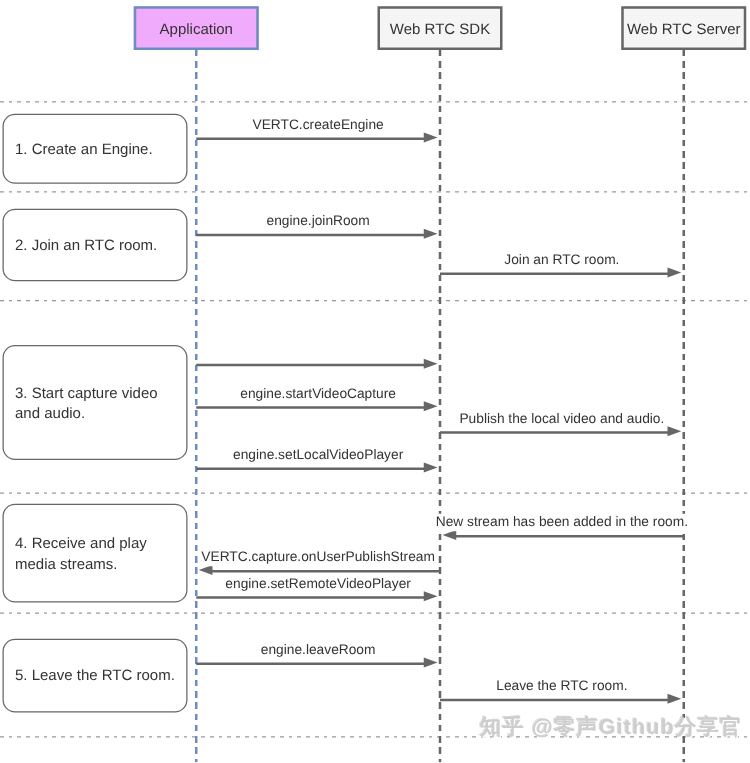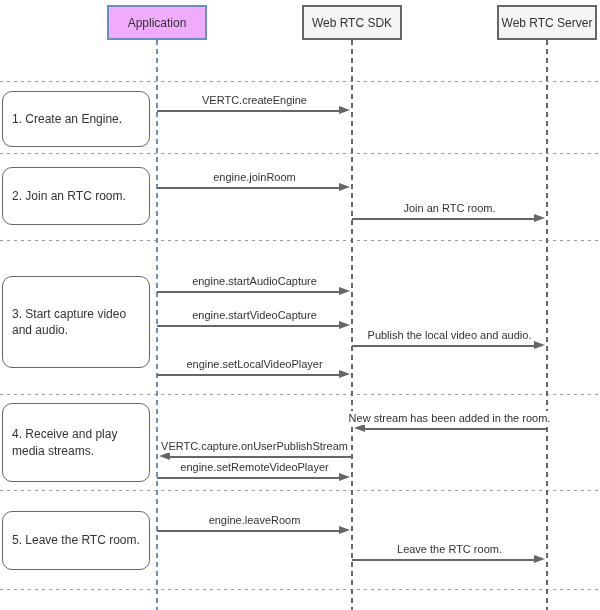--- a/index.html
+++ b/index.html
@@ -31,20 +31,21 @@
   .watermark{
     position:absolute;top:570px;right:6px;font-size:17px;font-weight:bold;
     color:#cdcdcd;letter-spacing:1px;white-space:nowrap;z-index:4;
     text-shadow:1px 1px 0 #ffffff,-1px -1px 0 rgba(160,160,160,.4);
   }
 </style>
 </head>
 <body>
 
 <div class="canvas" id="diagram-canvas">
+  <div class="watermark">知乎 @零声Github分享官</div>
 <div class="separator" style="top: 81px;"></div>
     <div class="separator" style="top: 153px;"></div>
     <div class="separator" style="top: 240px;"></div>
     <div class="separator" style="top: 394px;"></div>
     <div class="separator" style="top: 490px;"></div>
     <div class="separator" style="top: 589px;"></div>
     <div class="lifeline" style="left: 156.25px; background: repeating-linear-gradient(rgb(108, 142, 191) 0px, rgb(108, 142, 191) 5px, transparent 5px, transparent 9px);"></div>
     <div class="actor-box" style="left: 107px; background: #f0abfc; border-color: rgb(108, 142, 191);">
       <div class="">Application</div>
     </div>
@@ -75,21 +76,20 @@
     <div class="msg-head" style="top: 106px; border-top: 4.5px solid transparent; border-bottom: 4.5px solid transparent; left: 339px; border-left: 11px solid rgb(102, 102, 102);"></div>
     <div class="msg-label" style="left: 254.5px; top: 93px;">VERTC.createEngine</div>
     <div class="msg-line" style="top: 187px; left: 157px; width: 184px; background: rgb(102, 102, 102);"></div>
     <div class="msg-head" style="top: 183px; border-top: 4.5px solid transparent; border-bottom: 4.5px solid transparent; left: 339px; border-left: 11px solid rgb(102, 102, 102);"></div>
     <div class="msg-label" style="left: 254.5px; top: 170px;">engine.joinRoom</div>
     <div class="msg-line" style="top: 218px; left: 352px; width: 184px; background: rgb(102, 102, 102);"></div>
     <div class="msg-head" style="top: 214px; border-top: 4.5px solid transparent; border-bottom: 4.5px solid transparent; left: 534px; border-left: 11px solid rgb(102, 102, 102);"></div>
     <div class="msg-label" style="left: 449.5px; top: 201px;">Join an RTC room.</div>
     <div class="msg-line" style="top: 291px; left: 157px; width: 184px; background: rgb(102, 102, 102);"></div>
     <div class="msg-head" style="top: 287px; border-top: 4.5px solid transparent; border-bottom: 4.5px solid transparent; left: 339px; border-left: 11px solid rgb(102, 102, 102);"></div>
-    <div class="msg-label" style="left: 254.5px; top: 274px;">engine.startAudioCapture</div>
     <div class="msg-line" style="top: 325px; left: 157px; width: 184px; background: rgb(102, 102, 102);"></div>
     <div class="msg-head" style="top: 321px; border-top: 4.5px solid transparent; border-bottom: 4.5px solid transparent; left: 339px; border-left: 11px solid rgb(102, 102, 102);"></div>
     <div class="msg-label" style="left: 254.5px; top: 308px;">engine.startVideoCapture</div>
     <div class="msg-line" style="top: 345px; left: 352px; width: 184px; background: rgb(102, 102, 102);"></div>
     <div class="msg-head" style="top: 341px; border-top: 4.5px solid transparent; border-bottom: 4.5px solid transparent; left: 534px; border-left: 11px solid rgb(102, 102, 102);"></div>
     <div class="msg-label" style="left: 449.5px; top: 328px;">Publish the local video and audio.</div>
     <div class="msg-line" style="top: 374px; left: 157px; width: 184px; background: rgb(102, 102, 102);"></div>
     <div class="msg-head" style="top: 370px; border-top: 4.5px solid transparent; border-bottom: 4.5px solid transparent; left: 339px; border-left: 11px solid rgb(102, 102, 102);"></div>
     <div class="msg-label" style="left: 254.5px; top: 357px;">engine.setLocalVideoPlayer</div>
     <div class="msg-line" style="top: 428px; left: 363px; width: 184px; background: rgb(102, 102, 102);"></div>

